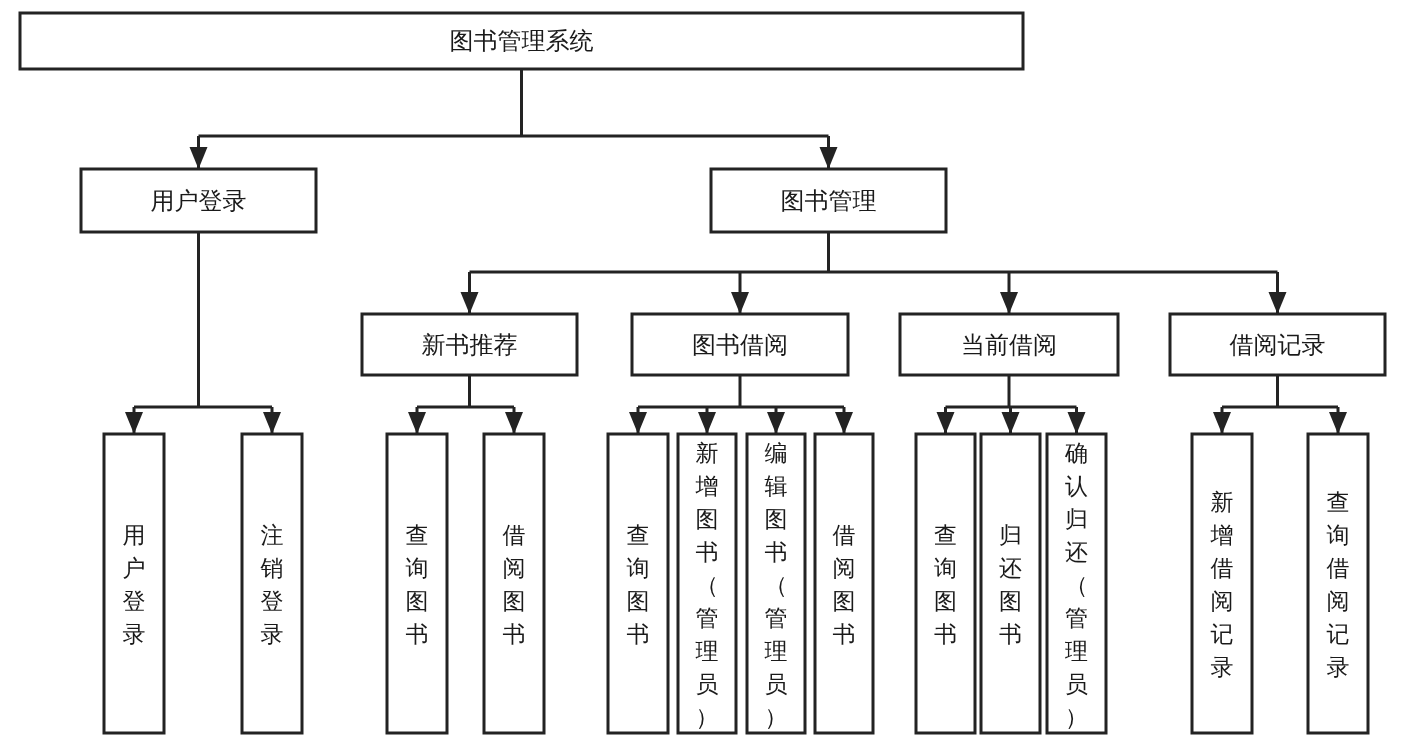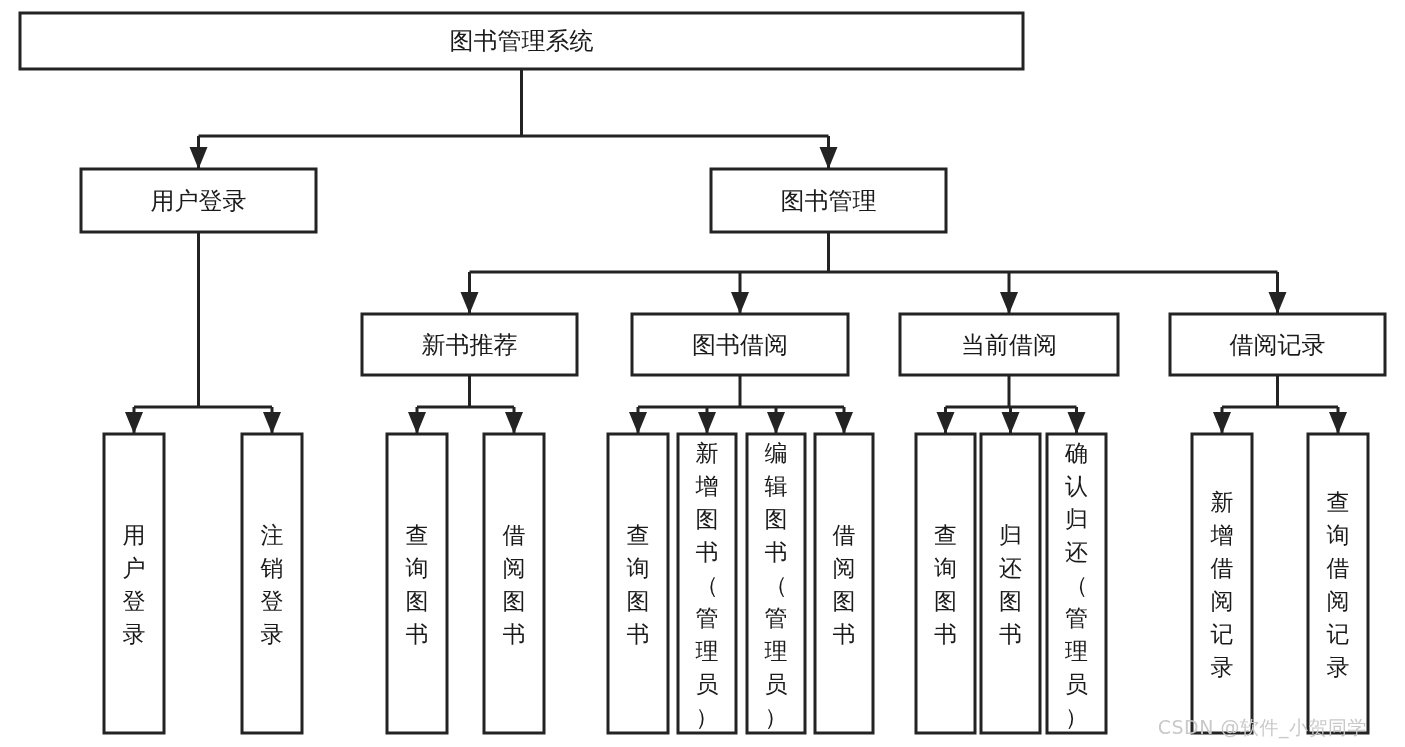--- a/index.html
+++ b/index.html
@@ -202,14 +202,13 @@
         <g>
           <rect x="1192" y="434" width="60" height="299" class="node-rect"></rect>
           <text x="1222" class="node-label-v"><tspan x="1222" y="510.24">新</tspan><tspan x="1222" y="543.24">增</tspan><tspan x="1222" y="576.24">借</tspan><tspan x="1222" y="609.24">阅</tspan><tspan x="1222" y="642.24">记</tspan><tspan x="1222" y="675.24">录</tspan></text>
         </g>
         <g>
           <rect x="1308" y="434" width="60" height="299" class="node-rect"></rect>
           <text x="1338" class="node-label-v"><tspan x="1338" y="510.24">查</tspan><tspan x="1338" y="543.24">询</tspan><tspan x="1338" y="576.24">借</tspan><tspan x="1338" y="609.24">阅</tspan><tspan x="1338" y="642.24">记</tspan><tspan x="1338" y="675.24">录</tspan></text>
         </g>
       </g>
   </svg>
-  <div class="watermark">CSDN @软件_小贺同学</div>
 </div>
 
 </body></html>

